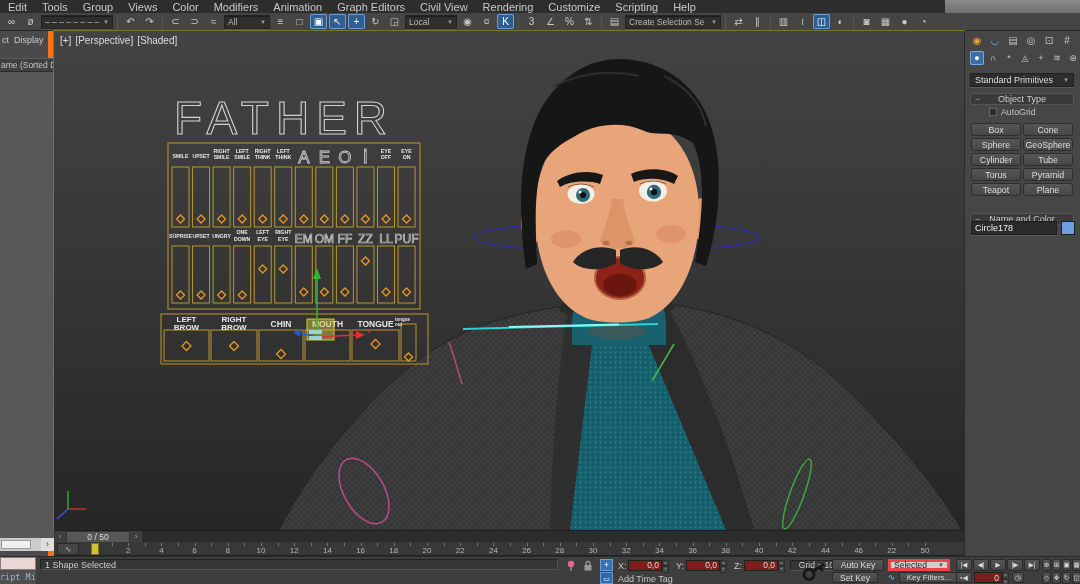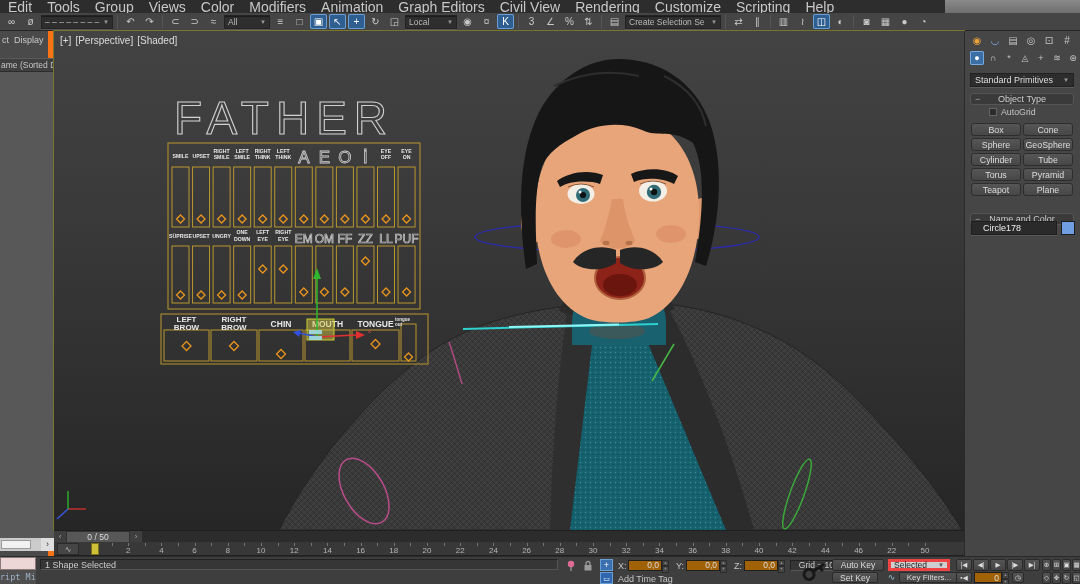--- a/index.html
+++ b/index.html
@@ -1,21 +1,21 @@
 <!DOCTYPE html>
 <html><head>
 <meta charset="utf-8">
 <style>
   html,body{margin:0;padding:0;background:#222;}
   *{box-sizing:border-box;font-family:"Liberation Sans","DejaVu Sans",sans-serif;}
   #app{position:relative;width:1080px;height:584px;background:#3c3c3c;overflow:hidden;}
   .abs{position:absolute;}
   
   #menu-bar{left:0;top:0;width:1080px;height:13px;background:#2d2d2d;display:flex;align-items:center;padding-left:8px;gap:15px;}
-  .menu-item{font-size:14px;color:#c8c8c8;cursor:default;white-space:nowrap;}
+  .menu-item{font-size:11px;color:#c8c8c8;cursor:default;white-space:nowrap;}
   #menu-gray{left:945px;top:0;width:135px;height:13px;background:linear-gradient(#8a8a8a,#6f6f6f);}
   
   #main-toolbar{left:0;top:13px;width:1080px;height:18px;background:#454545;border-bottom:1px solid #262626;display:flex;align-items:center;padding-left:3px;gap:2px;}
   .tbi{width:17px;height:15px;display:flex;align-items:center;justify-content:center;font-size:10px;color:#c9c9c9;border-radius:2px;flex:0 0 auto;}
   .tbi.active{background:#2f5e91;box-shadow:inset 0 0 0 1px #6b9fd4;color:#fff;}
   .tb-dd{height:14px;background:#2e2e2e;border:1px solid #232323;box-shadow:inset 0 1px 0 #1c1c1c,0 1px 0 #565656;color:#bbb;font-size:8.5px;display:flex;align-items:center;padding:0 3px;gap:3px;flex:0 0 auto;}
   .tb-dd .arr{margin-left:auto;font-size:6px;color:#999;}
   .tb-sep{width:1px;height:14px;background:#2e2e2e;border-right:1px solid #555;margin:0 2px;flex:0 0 auto;}
   
   #left-panel{left:0;top:31px;width:54px;height:525px;background:#4a4a4a;border-right:6px solid #f97316;}
@@ -33,35 +33,35 @@
   .cp-tab{width:16px;height:15px;display:flex;align-items:center;justify-content:center;font-size:10px;color:#c5c5c5;}
   .cp-sub{width:14px;height:14px;display:flex;align-items:center;justify-content:center;font-size:9px;color:#c5c5c5;border-radius:2px;}
   .cp-sub.active{background:#3a6ea5;box-shadow:inset 0 0 0 1px #79a8dc;color:#fff;}
   #cp-dd{left:5px;top:42px;width:104px;height:14px;background:#2d2d2d;border:1px solid #222;box-shadow:0 1px 0 #5a5a5a;color:#ddd;font-size:9px;display:flex;align-items:center;padding:0 4px;}
   .rollout{height:12px;background:#3a3a3a;border:1px solid #555;border-radius:3px;color:#ccc;font-size:9px;display:flex;align-items:center;justify-content:center;position:relative;}
   .rollout .minus{position:absolute;left:4px;color:#aaa;}
   .prim-btn{width:50px;height:13px;background:linear-gradient(#565656,#474747);border:1px solid #2d2d2d;border-radius:3px;color:#ddd;font-size:8.8px;display:flex;align-items:center;justify-content:center;}
   #prim-grid{left:6px;top:92px;width:104px;display:grid;grid-template-columns:50px 50px;gap:2px;}
   #autogrid-row{left:24px;top:76px;display:flex;align-items:center;gap:4px;color:#c5c5c5;font-size:8.8px;}
   .chk{width:8px;height:8px;background:#2c2c2c;border:1px solid #666;}
-  #name-field{left:6px;top:190px;width:86px;height:14px;background:#2a2a2a;border:1px solid #1f1f1f;box-shadow:0 1px 0 #585858;color:#eee;font-size:9px;display:flex;align-items:center;padding-left:11px;}
+  #name-field{left:6px;top:190px;width:86px;height:14px;background:#2a2a2a;border:1px solid #1f1f1f;box-shadow:0 1px 0 #585858;color:#eee;font-size:9px;display:flex;align-items:center;padding-left:3px;}
   #color-swatch{left:96px;top:190px;width:14px;height:14px;background:#6f9fe0;border:1px solid #1d1d1d;}
   
   #time-slider{left:54px;top:530px;width:910px;height:12px;background:#2c2c2c;border-top:1px solid #1f1f1f;}
   .ts-btn{width:12px;height:12px;background:#3f3f3f;color:#a8a8a8;font-size:8px;text-align:center;line-height:11px;}
   #ts-handle{left:12px;top:0;width:64px;height:12px;background:#575757;border:1px solid #333;color:#ddd;font-size:8.5px;text-align:center;line-height:10px;}
   #trackbar{left:54px;top:542px;width:910px;height:14px;background:#383838;border-bottom:1px solid #202020;}
   #curve-btn{left:3px;top:1px;width:22px;height:12px;background:#454545;border:1px solid #2a2a2a;color:#bbb;font-size:8px;text-align:center;line-height:11px;}
   .tick{position:absolute;top:1px;width:1px;height:3px;background:#757575;}
   .tick-label{position:absolute;top:4px;width:20px;margin-left:-10px;text-align:center;font-size:8px;color:#b5b5b5;}
   #frame-marker{left:37px;top:1px;width:8px;height:12px;background:#cfc13a;border:1px solid #7d7117;}
   
   #status-bar{left:0;top:556px;width:1080px;height:28px;background:#3e3e3e;border-top:1px solid #2a2a2a;font-size:9px;color:#c5c5c5;}
   .sunken{background:#363636;border:1px solid;border-color:#222 #555 #555 #222;color:#ccc;font-size:9px;display:flex;align-items:center;padding-left:4px;}
-  .coordf{background:#a16207;border:1px solid #202020;color:#ddd;font-size:8.5px;display:flex;align-items:center;justify-content:flex-end;padding-right:2px;}
+  .coordf{background:#7f1d1d;border:1px solid #202020;color:#ddd;font-size:8.5px;display:flex;align-items:center;justify-content:flex-end;padding-right:2px;}
   .spin{display:flex;flex-direction:column;width:7px;}
   .spin span{font-size:4px;line-height:4.5px;color:#8a8a8a;text-align:center;background:#444;border:1px solid #2c2c2c;}
   .sb-btn{background:linear-gradient(#545454,#454545);border:1px solid #2b2b2b;border-radius:2px;color:#ddd;display:flex;align-items:center;justify-content:center;}
   .pbtn{width:16px;height:12px;font-size:6.5px;}
   .nbtn{width:9px;height:12px;font-size:6.5px;}
   text{font-family:"Liberation Sans","DejaVu Sans",sans-serif;}
 </style>
 </head>
 <body>
 

